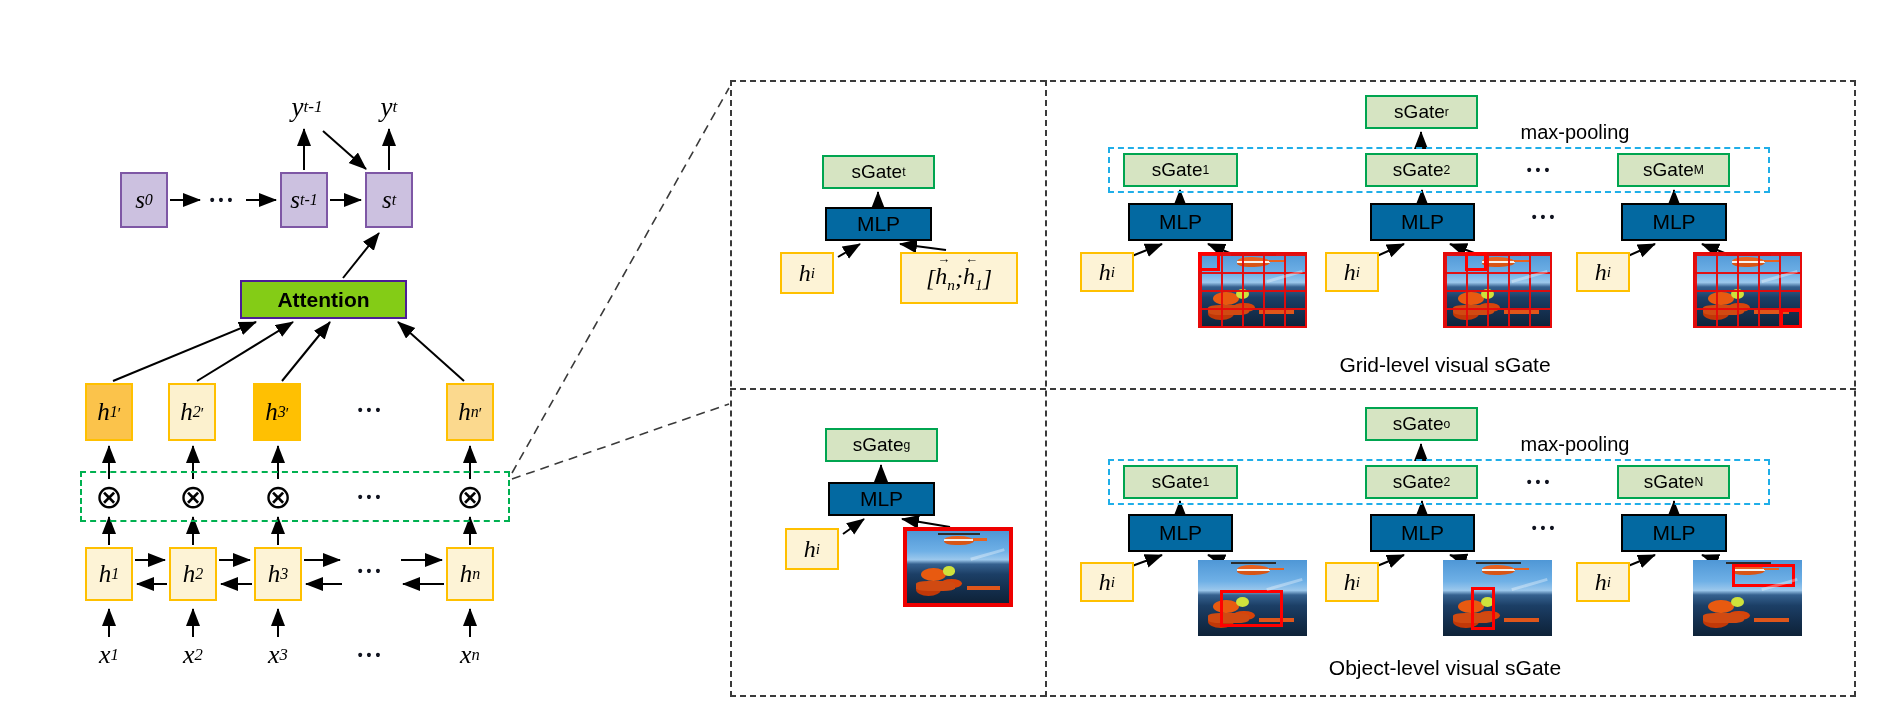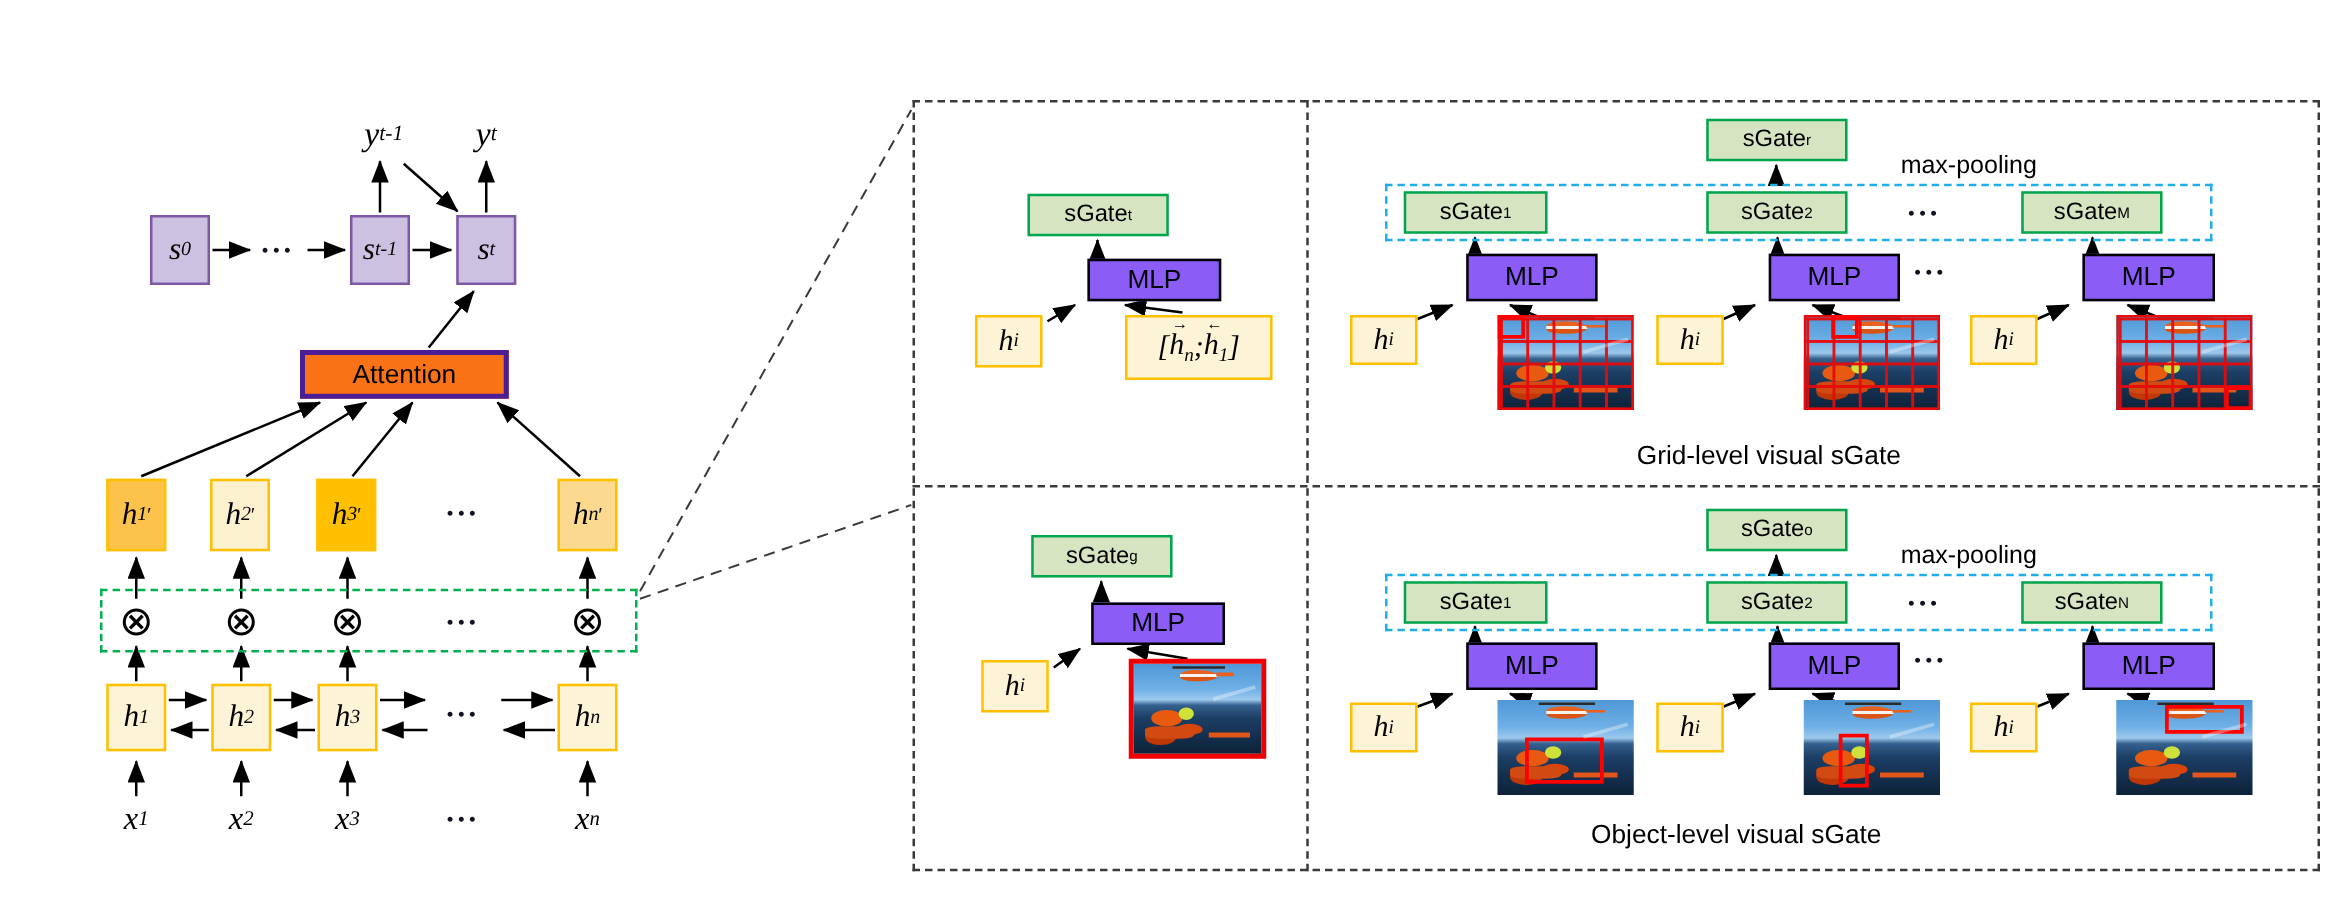--- a/index.html
+++ b/index.html
@@ -5,23 +5,23 @@
   html,body{margin:0;padding:0;background:#fff;}
   .canvas{position:relative;width:1879px;height:720px;background:#fff;overflow:hidden;
           font-family:"Liberation Sans",sans-serif;color:#000;}
   .abs{position:absolute;box-sizing:border-box;}
   .box{position:absolute;box-sizing:border-box;display:flex;align-items:center;justify-content:center;}
   .math{font-family:"Liberation Serif",serif;font-style:italic;}
   sub{font-size:64%;}
   sup{font-size:64%;}
   .ybox{background:#FDF3D6;border:2px solid #FFC000;font-size:25px;}
   .sbox{background:#CCC1E0;border:2px solid #7E57A5;font-size:25px;}
-  .att{background:#f97316;border:4px solid #4c1d95;font-size:21px;}
+  .att{background:#84cc16;border:2px solid #4c1d95;font-size:21px;font-weight:bold;}
   .gbox{background:#D6E4C2;border:2px solid #00A550;font-size:19px;}
-  .mlp{background:#8b5cf6;border:2px solid #000;font-size:21px;margin-left:45px;}
+  .mlp{background:#0369a1;border:2px solid #000;font-size:21px;}
   .mathlab{position:absolute;display:flex;align-items:center;justify-content:center;
            font-size:26px;box-sizing:border-box;}
   .dots{position:absolute;display:flex;align-items:center;justify-content:center;
         font-size:14px;font-weight:bold;letter-spacing:4px;color:#10131f;}
   .cap{position:absolute;display:flex;align-items:center;justify-content:center;
        font-size:21px;text-align:center;line-height:27px;}
   .greendash{border:2px dashed #00B050;}
   .bluedash{border:2px dashed #1FAEE8;}
   .graydash{border:2px dashed #3a3a3a;}
   .otimes{position:absolute;font-size:33px;line-height:33px;text-align:center;font-weight:400;}
@@ -323,21 +323,21 @@
       <sub class="math">i</sub>
   </div>
   <div class="scene" style="left:1693px;top:252px;width:109px;height:76px;">
     <i class="heli"></i>
     <i class="jacket"></i>
     <i class="buoy"></i>
     <i class="raft"></i>
     <span class="gridlines"></span>
     <span class="hl" style="left:80%;top:75%;"></span>
   </div>
-  <div class="cap" style="left:1215px;top:350px;width:400px;height:28px;">Grid-level visual sGate</div>
+  <div class="cap" style="left:1245px;top:350px;width:400px;height:28px;">Grid-level visual sGate</div>
 
   <div class="box gbox" style="left:1365px;top:407px;width:113px;height:34px;">
     <span>sGate</span>
       <sup>o</sup>
   </div>
   <div class="cap" style="left:1495px;top:430px;width:160px;height:28px;font-size:20px;">max-pooling</div>
   <div class="abs bluedash" style="left:1108px;top:459px;width:662px;height:46px;"></div>
   <div class="box gbox" style="left:1123px;top:465px;width:115px;height:34px;">
     <span>sGate</span>
       <sub>1</sub>
@@ -382,15 +382,15 @@
     <span class="math">h</span>
       <sub class="math">i</sub>
   </div>
   <div class="scene" style="left:1693px;top:560px;width:109px;height:76px;">
     <i class="heli"></i>
     <i class="jacket"></i>
     <i class="buoy"></i>
     <i class="raft"></i>
     <span class="bbox" style="left:36%;top:5%;width:58%;height:30%;"></span>
   </div>
-  <div class="cap" style="left:1189px;top:653px;width:400px;height:28px;">Object-level visual sGate</div>
+  <div class="cap" style="left:1245px;top:653px;width:400px;height:28px;">Object-level visual sGate</div>
 
 </div>
 
 </body></html>

